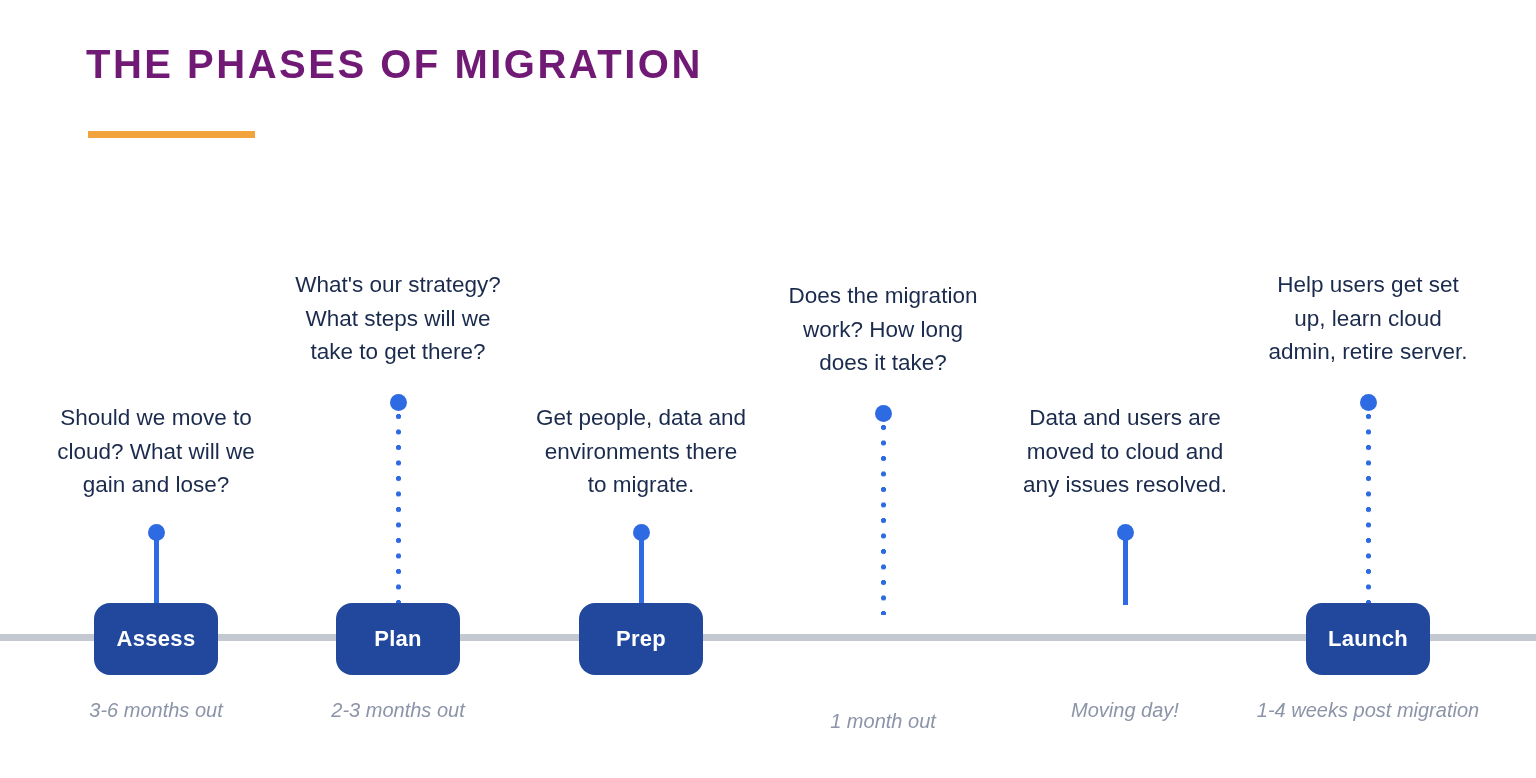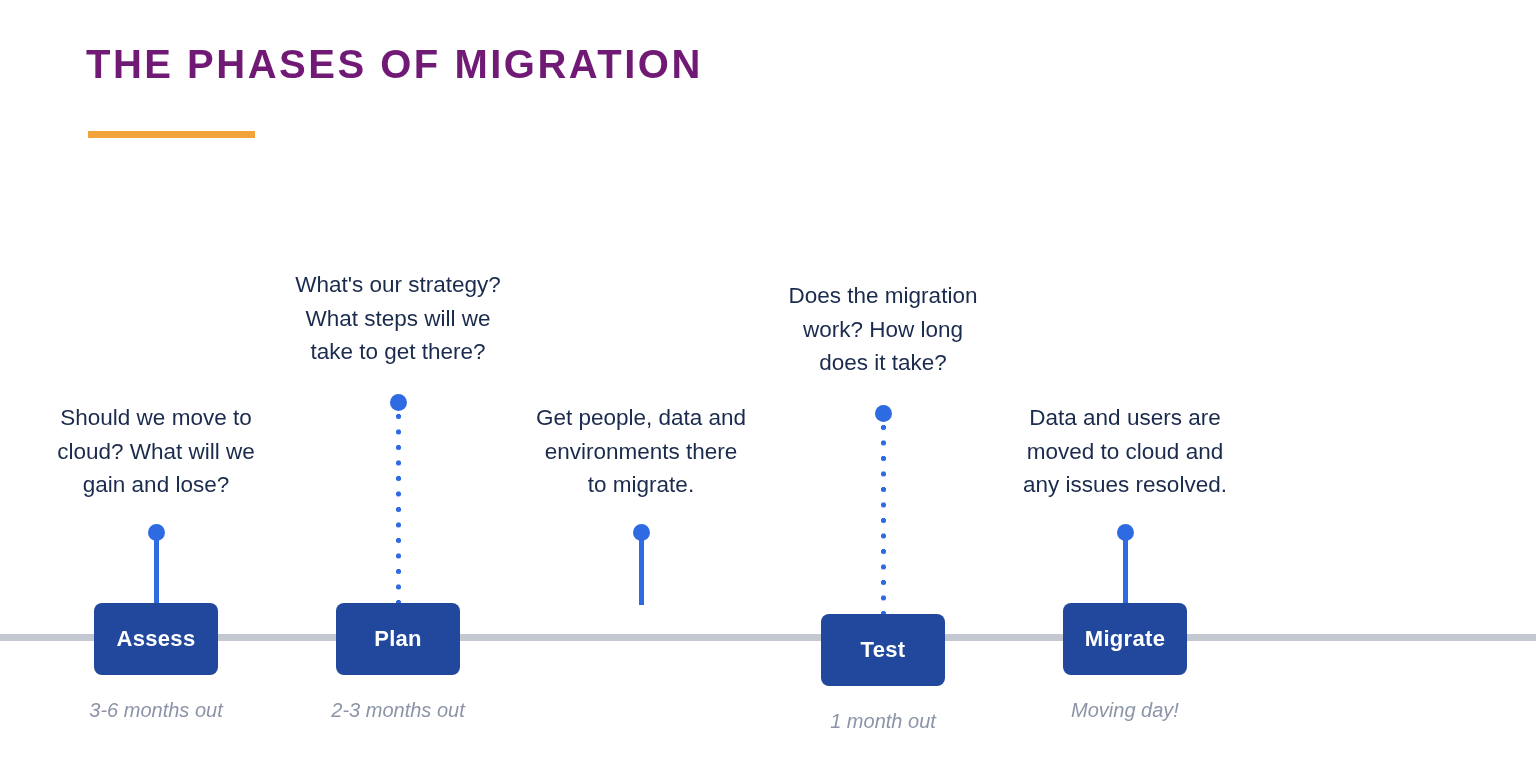--- a/index.html
+++ b/index.html
@@ -51,21 +51,21 @@
   }
   .near .connector { top: 539px; height: 66px; background: #2E6BE2; }
   .far  .connector {
     top: 414px; height: 190px;
     background-image: radial-gradient(circle at 2.5px 2.5px, #2E6BE2 2.4px, rgba(46,107,226,0) 2.9px);
     background-size: 5px 15.5px; background-repeat: repeat-y;
   }
 
   .phase-box {
     position: absolute; top: 603px; left: calc(50% - 62px);
-    width: 124px; height: 72px; border-radius: 8px; background: #21489C;
+    width: 124px; height: 72px; border-radius: 16px; background: #21489C;
     color: #ffffff; font-size: 22px; font-weight: 700;
     display: flex; align-items: center; justify-content: center;
     letter-spacing: 0.3px;
   }
 
   .timing {
     position: absolute; top: 699px; left: -40px; right: -40px;
     text-align: center; font-style: italic;
     color: #8C94A8; font-size: 20px; white-space: nowrap;
   }
@@ -99,36 +99,44 @@
     <div class="phase-box">Plan</div>
     <div class="timing">2-3 months out</div>
   </div>
 
   <div class="col col-2 near">
     <div class="desc">Get people, data and
 environments there
 to migrate.</div>
     <div class="dot"></div>
     <div class="connector"></div>
+    <div class="phase-box">Prep</div>
   </div>
 
   <div class="col col-3 far">
     <div class="desc">Does the migration
 work? How long
 does it take?</div>
     <div class="dot"></div>
     <div class="connector"></div>
-    <div class="phase-box">Test</div>
     <div class="timing">1 month out</div>
   </div>
 
   <div class="col col-4 near">
     <div class="desc">Data and users are
 moved to cloud and
 any issues resolved.</div>
     <div class="dot"></div>
     <div class="connector"></div>
-    <div class="phase-box">Migrate</div>
     <div class="timing">Moving day!</div>
   </div>
 
+  <div class="col col-5 far">
+    <div class="desc">Help users get set
+up, learn cloud
+admin, retire server.</div>
+    <div class="dot"></div>
+    <div class="connector"></div>
+    <div class="phase-box">Launch</div>
+    <div class="timing">1-4 weeks post migration</div>
+  </div>
 
 </div>
 
 </body></html>

